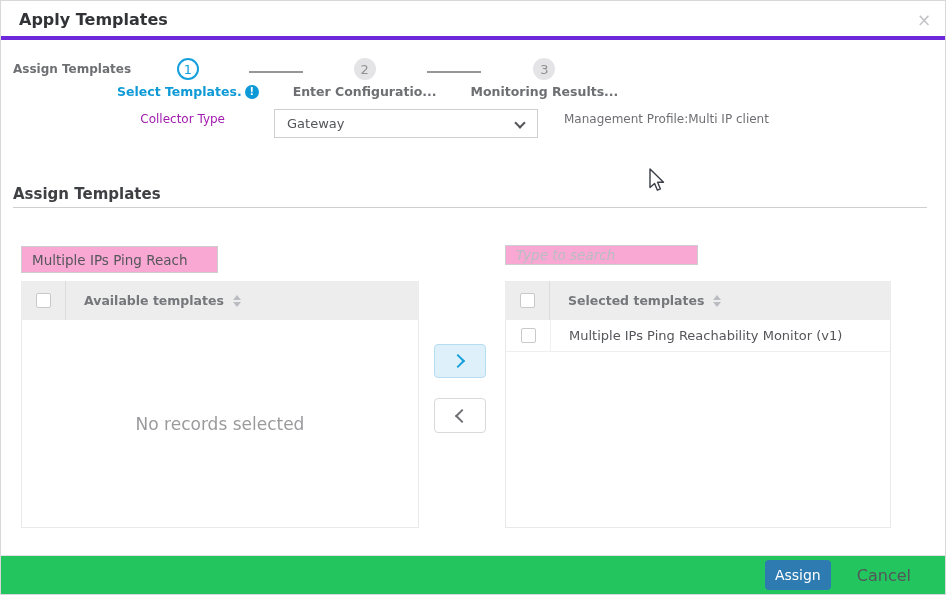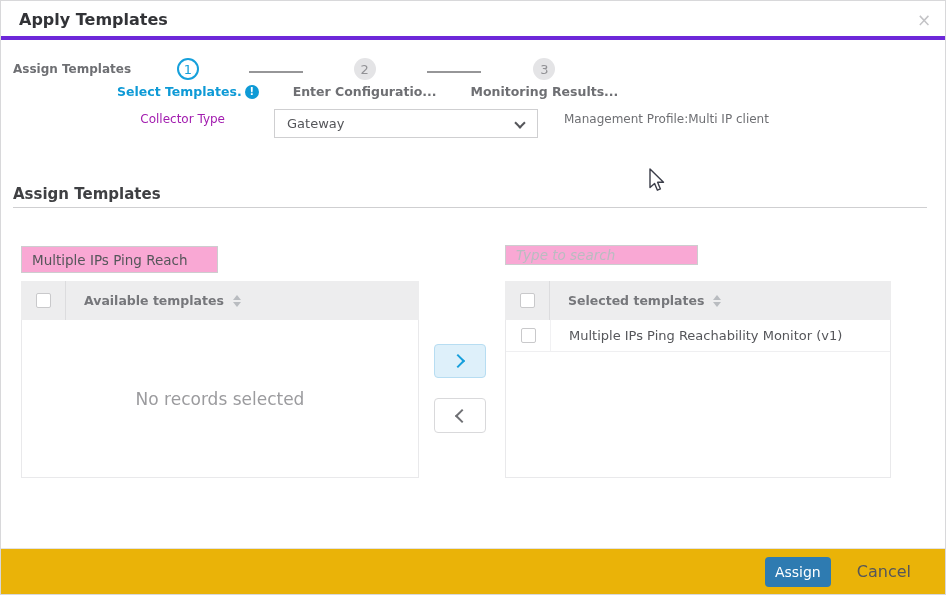--- a/index.html
+++ b/index.html
@@ -103,21 +103,21 @@
     width:15px; height:15px; border:1px solid #c9c9cb; border-radius:2px; background:#fff; cursor:pointer;
   }
   .hdr-cell {
     flex:1; display:flex; align-items:center; padding-left:18px;
     font-size:12.5px; font-weight:700; color:#76777b; cursor:pointer;
   }
   .sort-icon { display:inline-flex; flex-direction:column; gap:2px; margin-left:9px; }
   .sort-icon .up { width:0; height:0; border-left:4px solid transparent; border-right:4px solid transparent; border-bottom:5px solid #b9bcc0; }
   .sort-icon .down { width:0; height:0; border-left:4px solid transparent; border-right:4px solid transparent; border-top:5px solid #b9bcc0; }
   .tbl-body {
-    border:1px solid #e9e9eb; border-top:none; background:#fff; height:158px;
+    border:1px solid #e9e9eb; border-top:none; background:#fff; height:208px;
   }
   .empty-body { display:flex; align-items:center; justify-content:center; }
   .empty-text { font-size:17px; color:#9b9b9e; }
   .tbl-row {
     height:32px; display:flex; align-items:stretch; border-bottom:1px solid #efeff1;
   }
   .tbl-row .cb-cell { border-right:1px solid #f1f1f3; }
   .row-cell {
     flex:1; display:flex; align-items:center; padding-left:18px;
     font-size:13px; color:#55565a;
@@ -129,22 +129,22 @@
     display:flex; align-items:center; justify-content:center;
   }
   #move-right { top:343px; height:34px; background:#def0fa; border:1px solid #b7ddf2; }
   #move-left  { top:397px; height:35px; background:#fff; border:1px solid #d9d9db; }
   .chev { width:10px; height:10px; border-top:2px solid; border-right:2px solid; }
   .chev.right { transform:rotate(45deg); color:#169fdc; margin-left:-4px; }
   .chev.left  { transform:rotate(-135deg); color:#6f7074; margin-right:-4px; }
 
   
   .modal-footer {
-    position:absolute; left:0; right:0; bottom:0; height:46px;
-    background:#eab308; border-top:1px solid #e2e2e4;
+    position:absolute; left:0; right:0; bottom:0; height:39px;
+    background:#22c55e; border-top:1px solid #e2e2e4;
     display:flex; align-items:center; justify-content:flex-end;
     padding-right:34px; gap:26px;
   }
   .assign-btn {
     width:66px; height:30px; background:#2e7bb1; color:#fff; border:none;
     border-radius:4px; font-size:14px; font-family:inherit; cursor:pointer;
   }
   .cancel-btn {
     background:none; border:none; font-size:16px; color:#55565a; font-family:inherit; cursor:pointer;
   }

